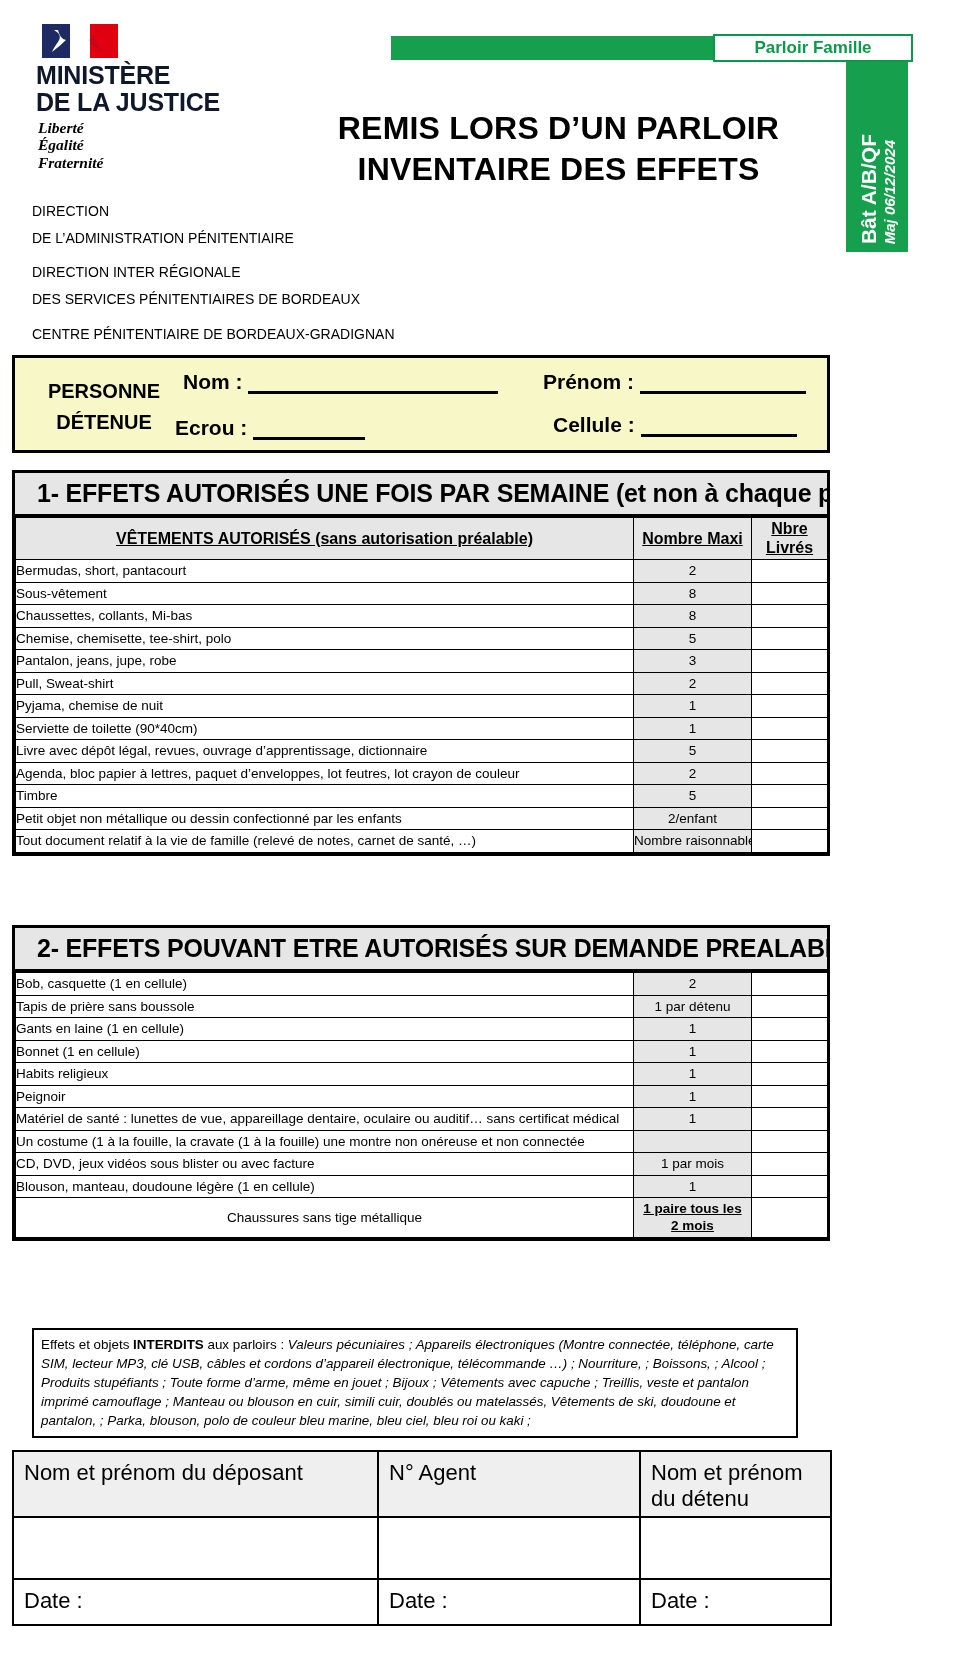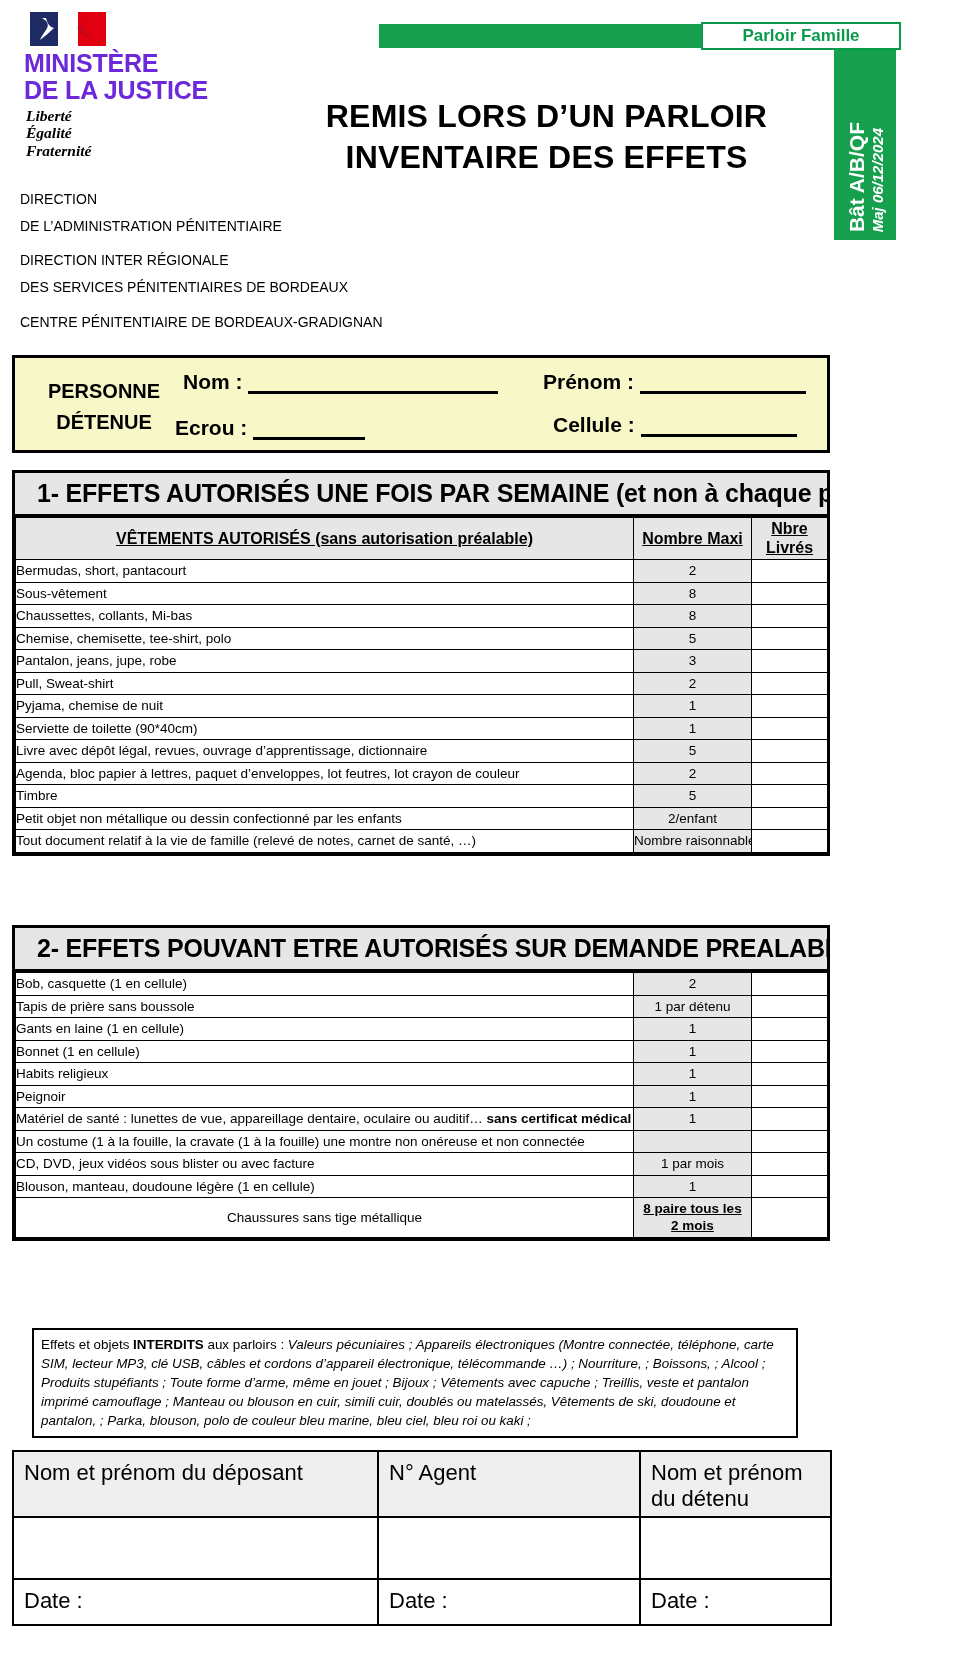--- a/index.html
+++ b/index.html
@@ -13,21 +13,21 @@
     font-family: "Liberation Sans", sans-serif;
     color: #000000;
     position: relative;
     overflow: hidden;
   }
   .page {
     width: 960px;
     height: 1660px;
     position: relative;
     box-sizing: border-box;
-    padding: 4px;
+    padding: 16px;
     overflow: hidden;
   }
 
   
   .header {
     position: relative;
     height: 350px;
   }
   .logo-block {
     position: absolute;
@@ -40,21 +40,21 @@
     height: 34px;
     display: block;
     margin-left: 6px;
   }
   .ministere {
     font-weight: bold;
     font-size: 25px;
     line-height: 1.06;
     letter-spacing: -0.2px;
     margin-top: 4px;
-    color: #6d28d9;
+    color: #0f172a;
   }
   .devise {
     font-family: "Liberation Serif", serif;
     font-style: italic;
     font-weight: bold;
     font-size: 15.5px;
     line-height: 1.12;
     margin-top: 4px;
     margin-left: 2px;
   }
@@ -224,21 +224,21 @@
 
   .item-row td { height: 22.5px; }
   .cell-lbl {
     font-size: 13.5px;
     padding-left: 22px;
     white-space: nowrap;
     overflow: hidden;
     text-align: left;
   }
   .cell-lbl.center { text-align: center; padding-left: 0; }
-  .cell-lbl b { font-weight: bold; }
+  .cell-lbl b { font-weight: normal; }
   .cell-max {
     background: #e6e6e6;
     text-align: center;
     font-size: 13.5px;
     white-space: nowrap;
     overflow: hidden;
   }
   .cell-max.two {
     font-size: 13.5px;
     font-weight: bold;
@@ -516,21 +516,21 @@
             <td class="cell-max">1 par mois</td>
             <td class="cell-liv"></td>
           </tr>
           <tr class="item-row">
             <td class="cell-lbl">Blouson, manteau, doudoune légère (1 en cellule)</td>
             <td class="cell-max">1</td>
             <td class="cell-liv"></td>
           </tr>
           <tr class="item-row row-tall">
             <td class="cell-lbl center">Chaussures sans tige métallique</td>
-            <td class="cell-max two"><span>8 paire tous les</span><br><span>2 mois</span></td>
+            <td class="cell-max two"><span>1 paire tous les</span><br><span>2 mois</span></td>
             <td class="cell-liv"></td>
           </tr>
         </tbody>
     </table>
   </div>
 
   <div class="interdits" style="top:1328px;">
     <span class="lead"><span>Effets et objets </span><b>INTERDITS</b><span> aux parloirs : </span></span><span>Valeurs pécuniaires ; Appareils électroniques (Montre connectée, téléphone, carte SIM, lecteur MP3, clé USB, câbles et cordons d’appareil électronique, télécommande …) ; Nourriture, ; Boissons, ; Alcool ; Produits stupéfiants ; Toute forme d’arme, même en jouet ; Bijoux ; Vêtements avec capuche ; Treillis, veste et pantalon imprimé camouflage ; Manteau ou blouson en cuir, simili cuir, doublés ou matelassés, Vêtements de ski, doudoune et pantalon, ; Parka, blouson, polo de couleur bleu marine, bleu ciel, bleu roi ou kaki ;</span>
   </div>
 

